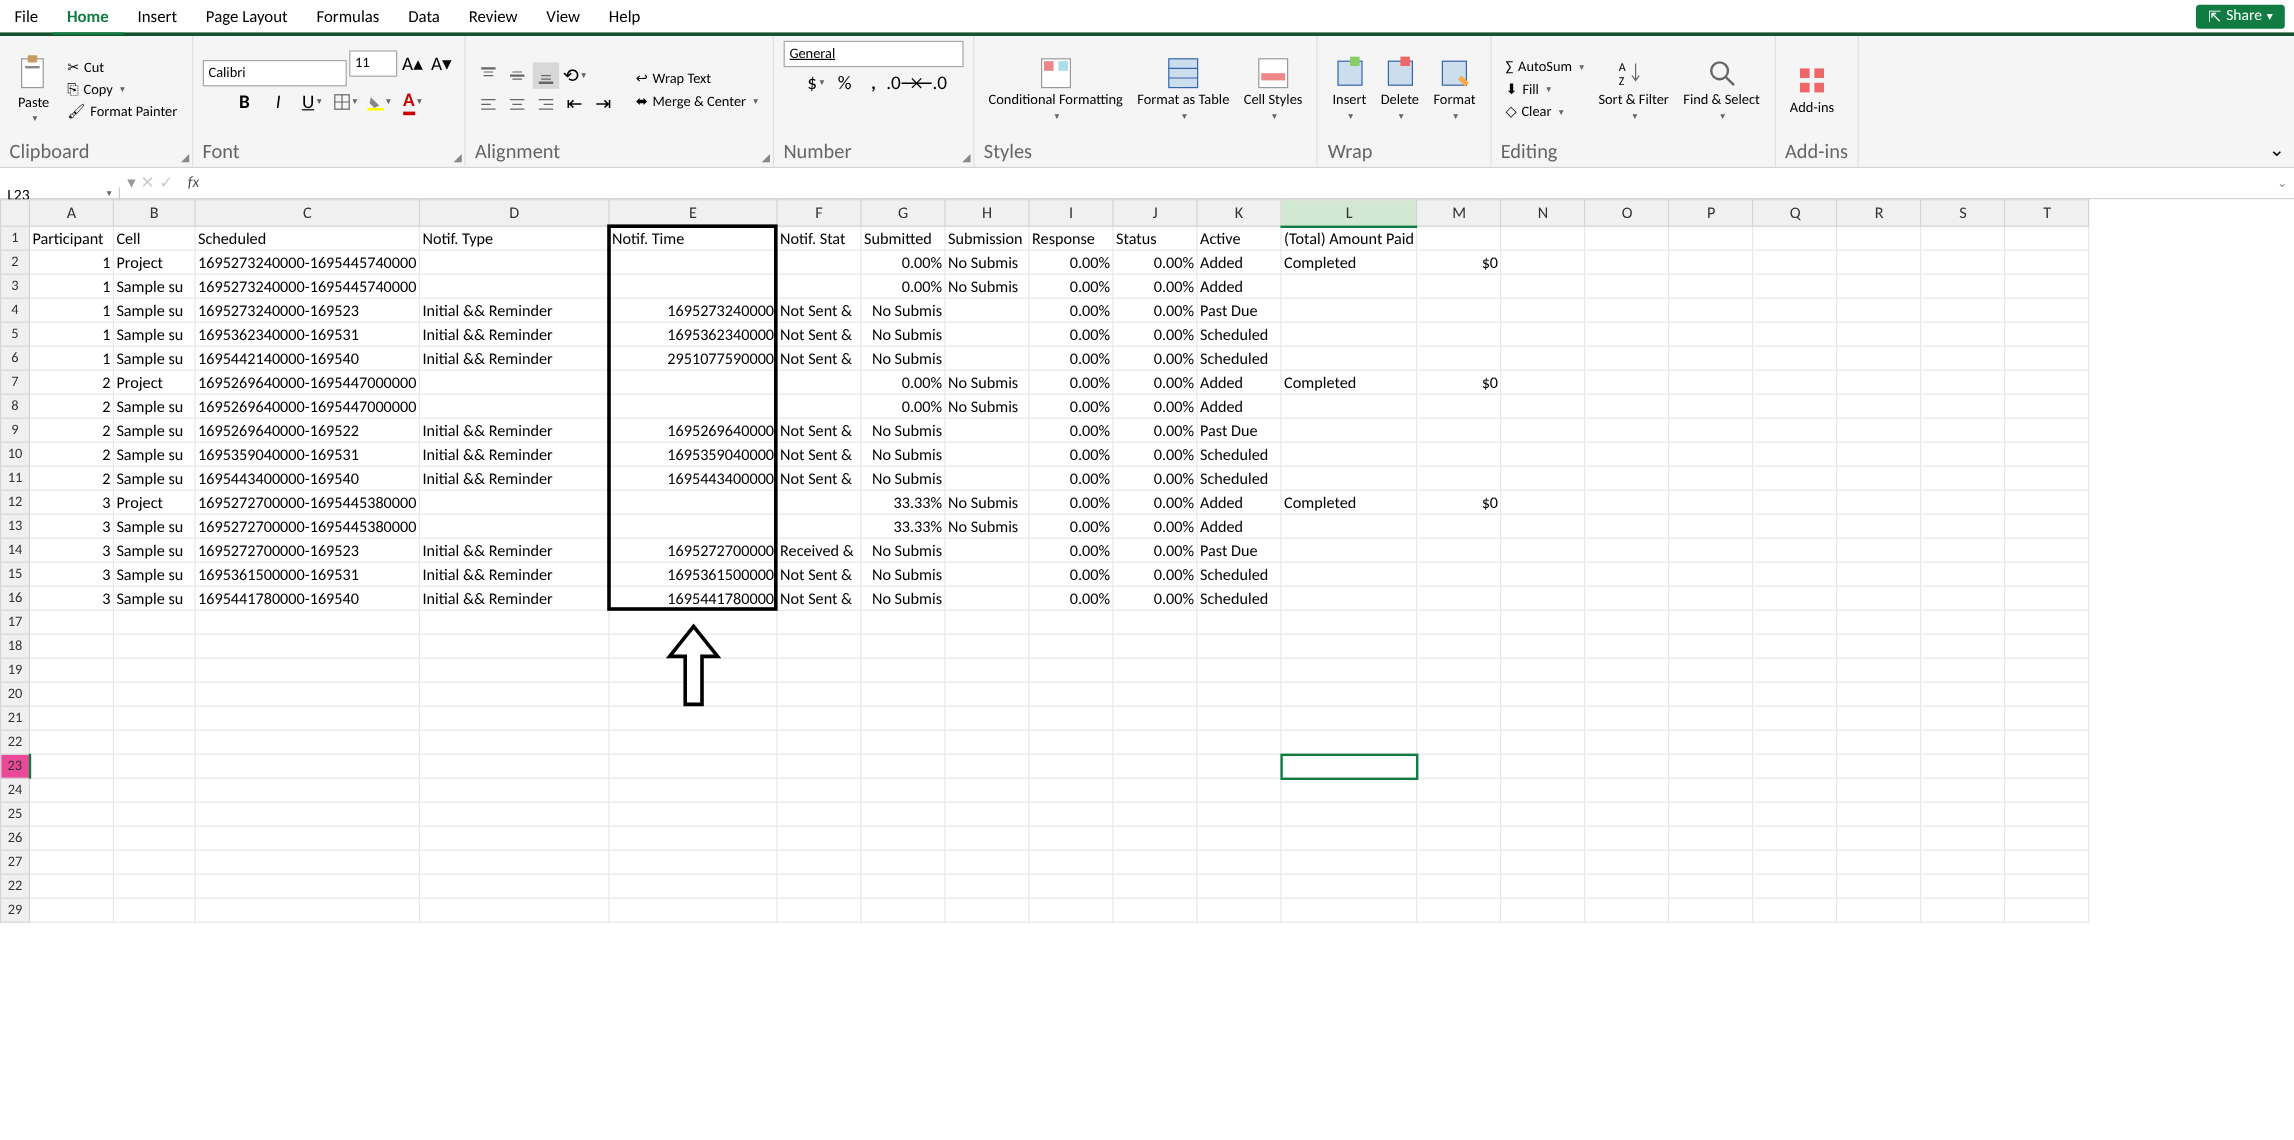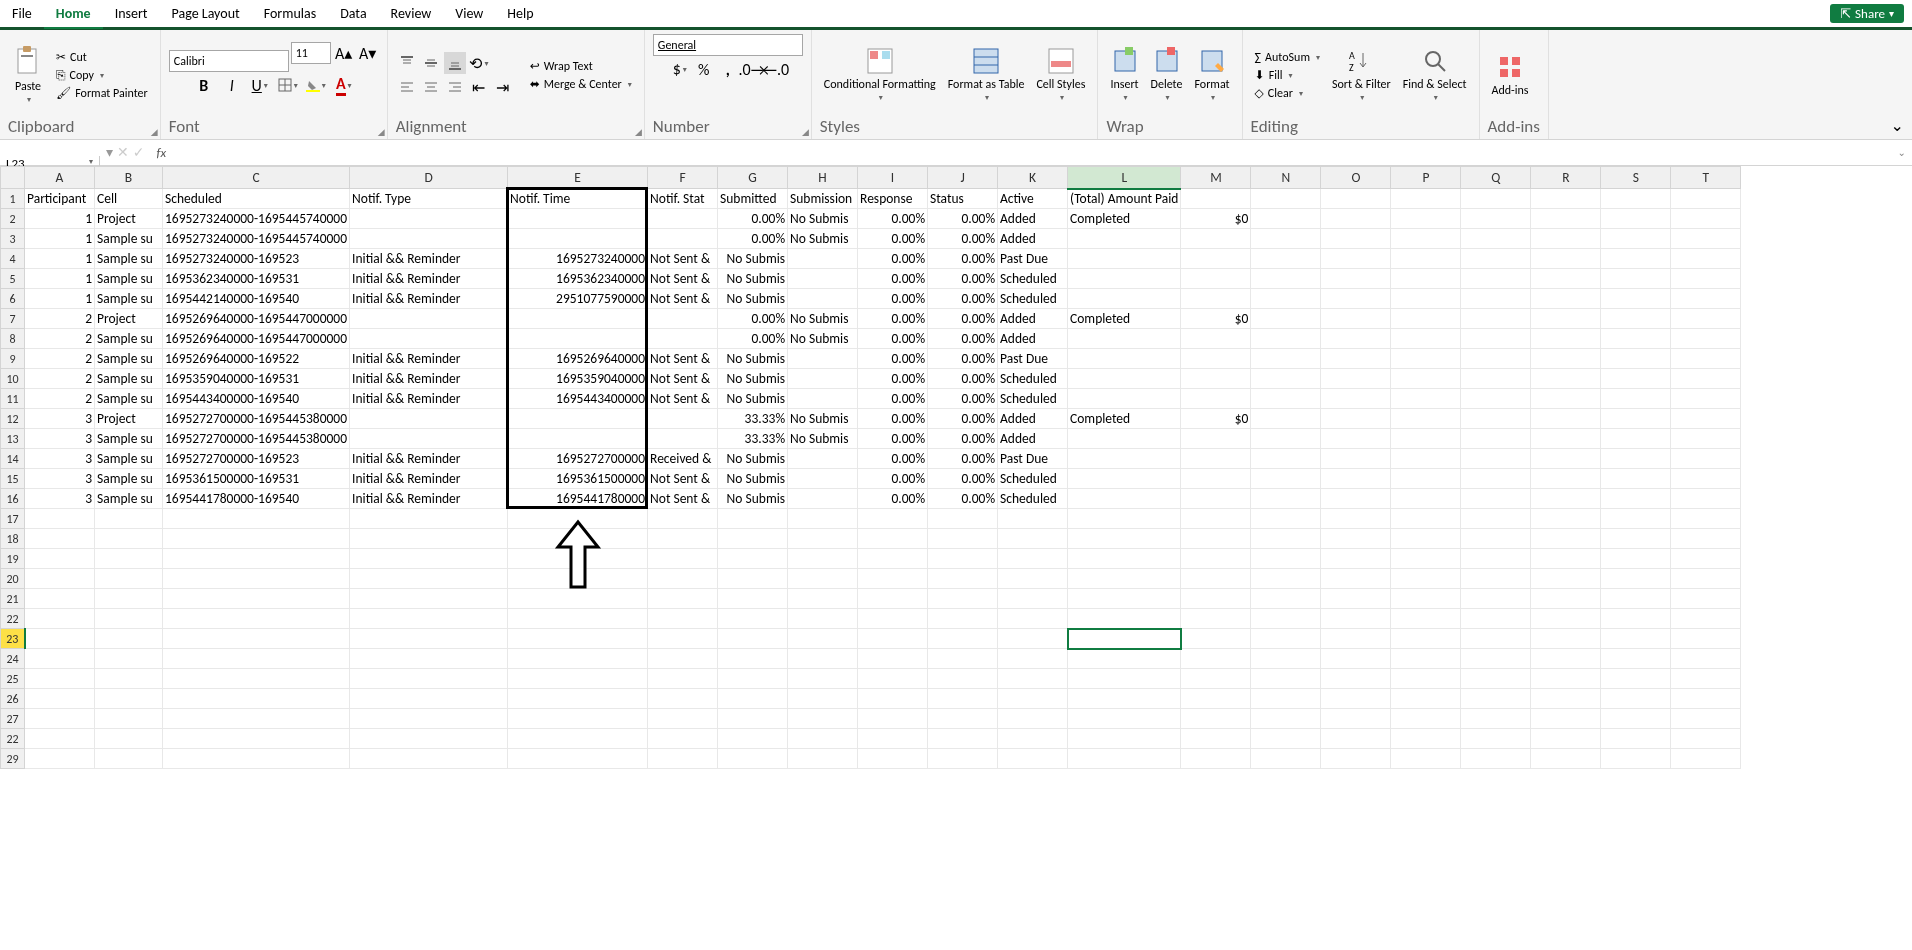--- a/index.html
+++ b/index.html
@@ -40,21 +40,21 @@
 .formula-input { flex: 1; height: 100%; border: none; padding: 0 6px; font-size: 13px; }
 .formula-expand { color: #888; padding: 0 6px; font-size: 10px; }
 
 
 .grid-wrap { position: relative; }
 .grid { border-collapse: collapse; font-size: 13.5px; color: #000; }
 .grid th { background: #f0f0f0; font-weight: normal; border: 1px solid #d4d4d4; color: #333; text-align: center; }
 .grid th.col-head { height: 22px; }
 .grid th.row-head { width: 24px; font-size: 12px; }
 .grid th.selected-col { background: #d2e8d2; border-bottom: 2px solid #107c41; }
-.grid th.selected-row { background: #fde047; border-right: 2px solid #107c41; }
+.grid th.selected-row { background: #ec4899; border-right: 2px solid #107c41; }
 .grid td { border: 1px solid #e8e8e8; height: 20px; padding: 0 2px; white-space: nowrap; overflow: hidden; }
 .grid td.al-r { text-align: right; }
 .grid td.al-l { text-align: left; }
 .corner { background: #f0f0f0; border: 1px solid #d4d4d4; }
 .sel-cell { outline: 2px solid #107c41; outline-offset: -1px; position: relative; }
 .highlight-box { position: absolute; border: 3px solid #000; pointer-events: none; }
 .arrow-annot { position: absolute; pointer-events: none; }
 
 
 .c-A { width: 70px; } .c-B { width: 68px; } .c-C { width: 160px; } .c-D { width: 158px; }

